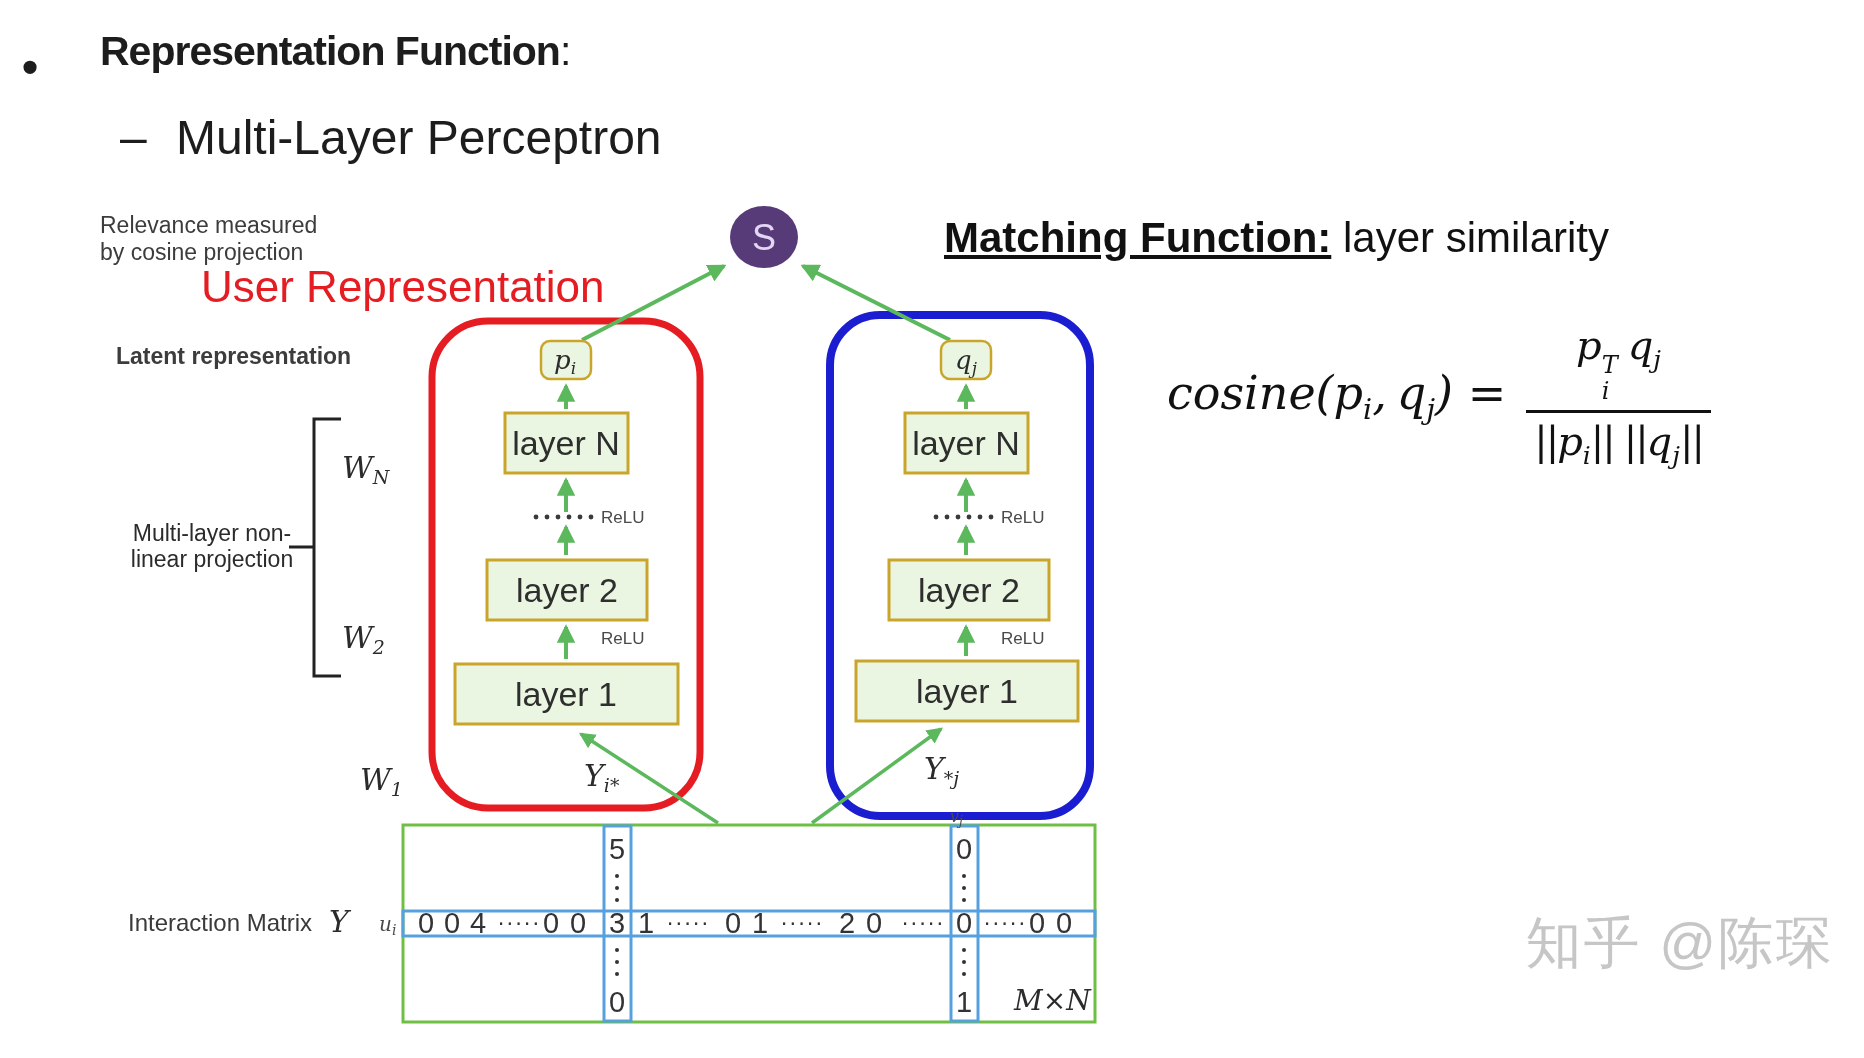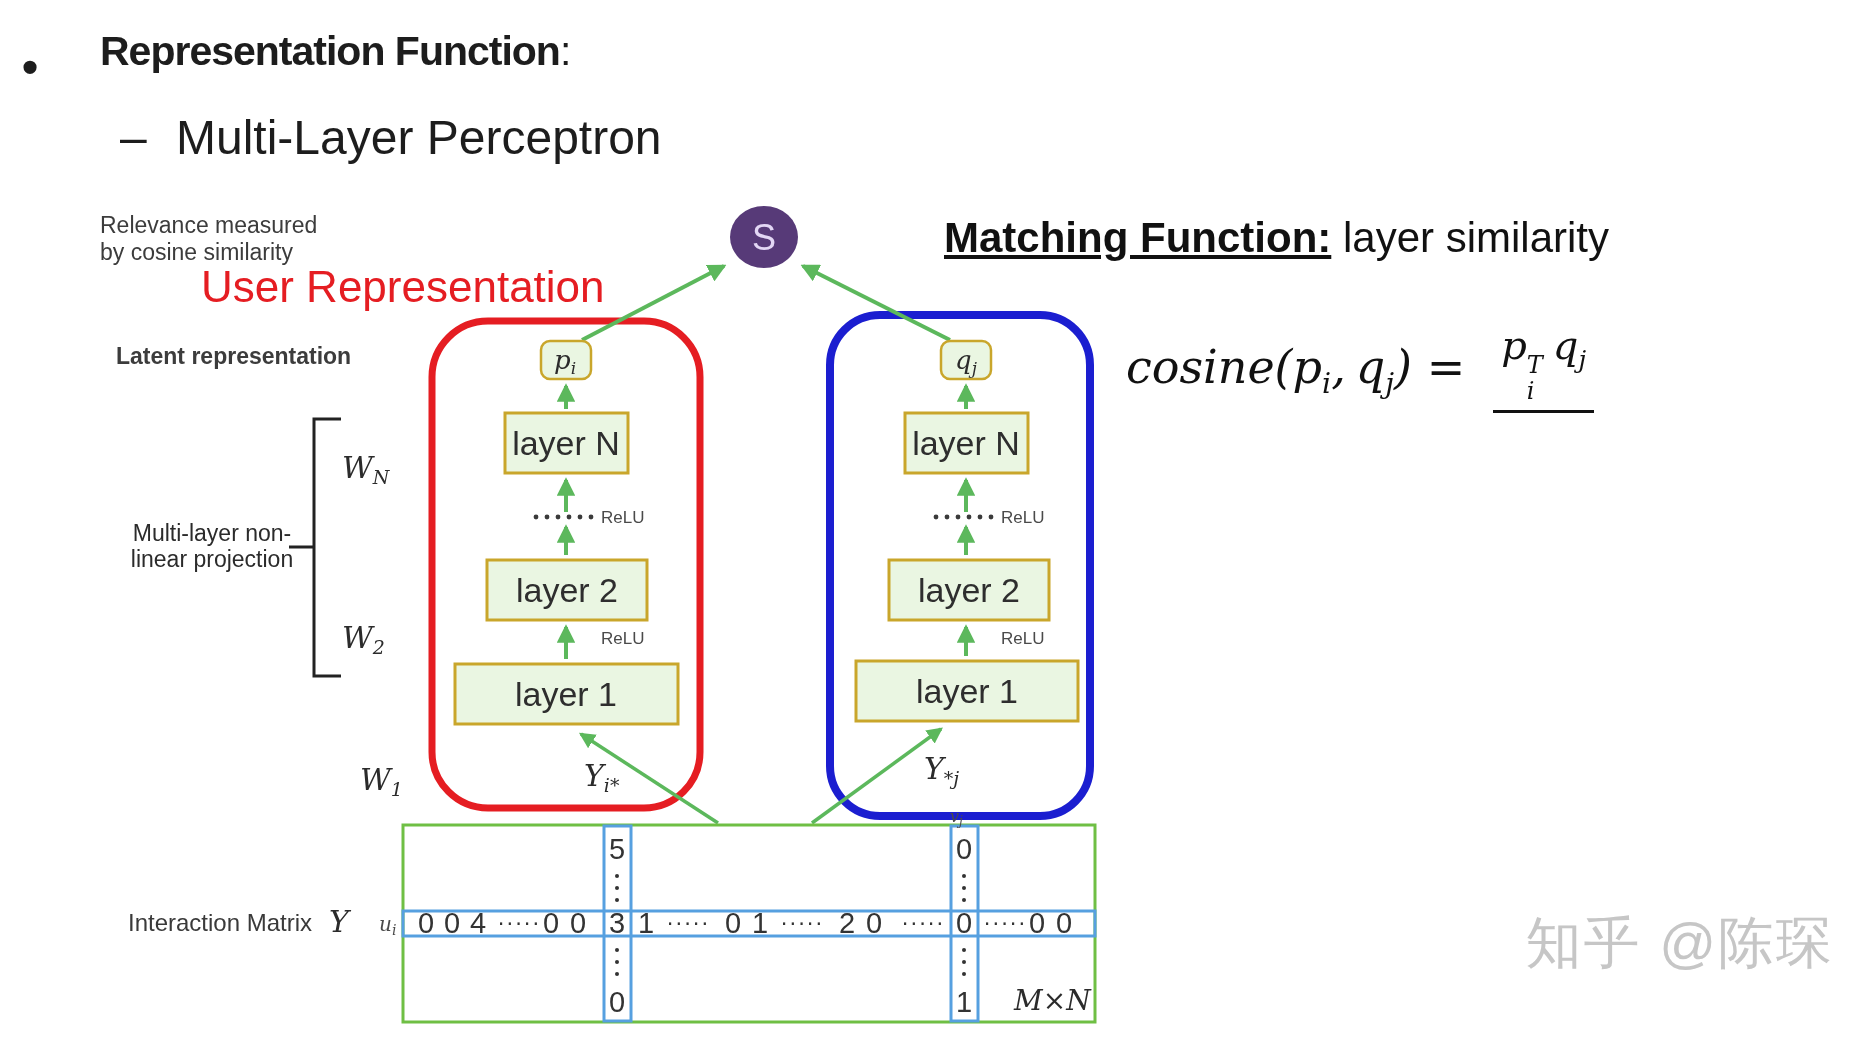--- a/index.html
+++ b/index.html
@@ -21,21 +21,21 @@
              font-size:23px;line-height:27px;color:var(--text-gray);}
   .latent{position:absolute;left:116px;top:343px;font-size:23px;color:var(--text-gray);font-weight:bold;}
 
   .user-rep{position:absolute;left:201px;top:262px;font-size:44px;color:var(--accent-red);white-space:nowrap;}
   .item-rep{position:absolute;left:1104px;top:570px;font-size:43px;color:var(--accent-blue);white-space:nowrap;}
 
   .matching{position:absolute;left:944px;top:214px;font-size:42px;white-space:nowrap;color:#111;}
   .matching .m-bold{font-weight:bold;text-decoration:underline;}
 
   
-  .formula{position:absolute;left:1126px;top:322px;display:flex;align-items:center;gap:28px;
+  .formula{position:absolute;left:1167px;top:322px;display:flex;align-items:center;gap:20px;
            font-family:"DejaVu Serif",serif;font-style:italic;color:#111;}
   .f-lhs{font-size:46px;white-space:nowrap;}
   .formula sub{font-size:62%;}
   .f-comma{margin-right:10px;}
   .f-frac{display:inline-flex;flex-direction:column;align-items:center;font-size:40px;}
   .f-num,.f-den{padding:0 8px;white-space:nowrap;}
   .f-bar{display:block;align-self:stretch;border-top:3px solid #111;margin:5px 0;}
   .f-stack{display:inline-flex;flex-direction:column;align-items:flex-start;font-size:24px;line-height:1.1;vertical-align:-14px;}
   .f-q{margin-left:10px;}
   .f-norm{letter-spacing:-2px;}
@@ -209,37 +209,38 @@
   </svg>
 
   <span class="bullet">•</span>
   <h1 class="page-title"><span>Representation Function</span><span class="colon">:</span></h1>
 
   <span class="sub-dash">–</span>
   <div class="subtitle">Multi-Layer Perceptron</div>
 
   <div class="relevance">
     <div>Relevance measured</div>
-    <div>by cosine similarity</div>
+    <div>by cosine projection</div>
   </div>
 
   <div class="latent">Latent representation</div>
 
   <div class="user-rep">User Representation</div>
 
   <div class="matching">
     <span class="m-bold">Matching Function:</span><span> layer similarity</span>
   </div>
 
   <div class="formula">
     <span class="f-lhs"><span>cosine(</span><span>p</span><sub>i</sub><span class="f-comma">,</span><span>q</span><sub>j</sub><span>) =</span></span>
     <span class="f-frac">
       <span class="f-num"><span>p</span><span class="f-stack">
             <span>T</span>
             <span>i</span>
           </span><span class="f-q">q</span><sub>j</sub></span>
       <span class="f-bar"></span>
+      <span class="f-den"><span class="f-norm">||</span><span>p</span><sub>i</sub><span class="f-norm f-comma">||</span><span class="f-norm">||</span><span>q</span><sub>j</sub><span class="f-norm">||</span></span>
     </span>
   </div>
 
   <div class="watermark">知乎 @陈琛</div>
 
 </div>
 
 </body></html>

